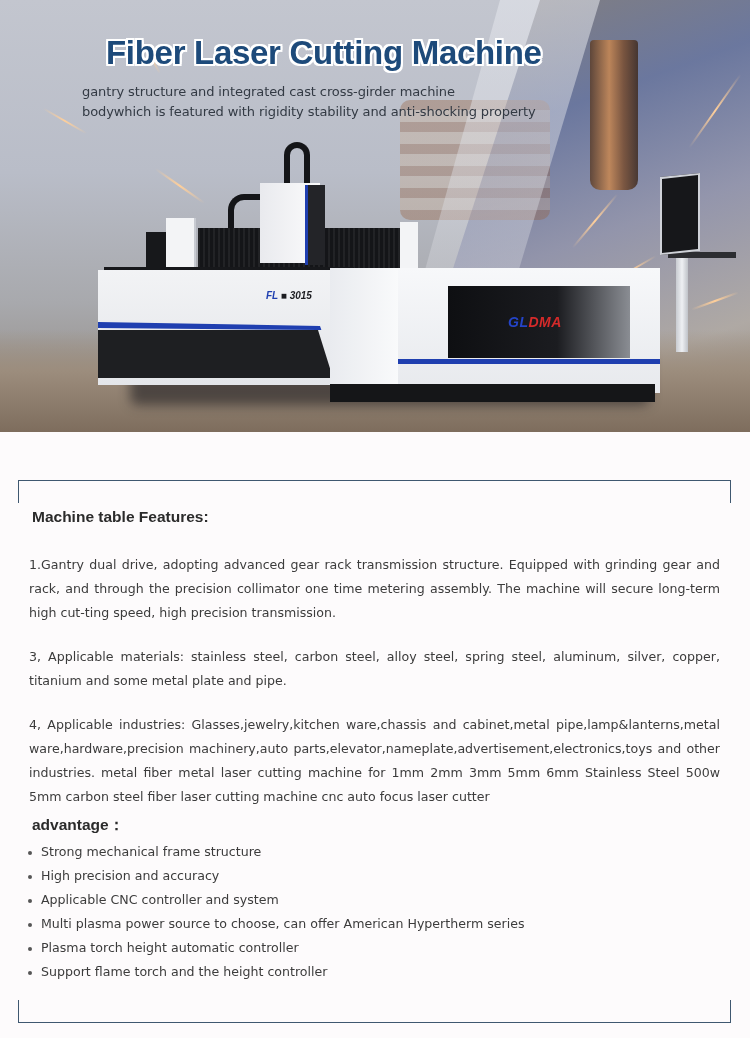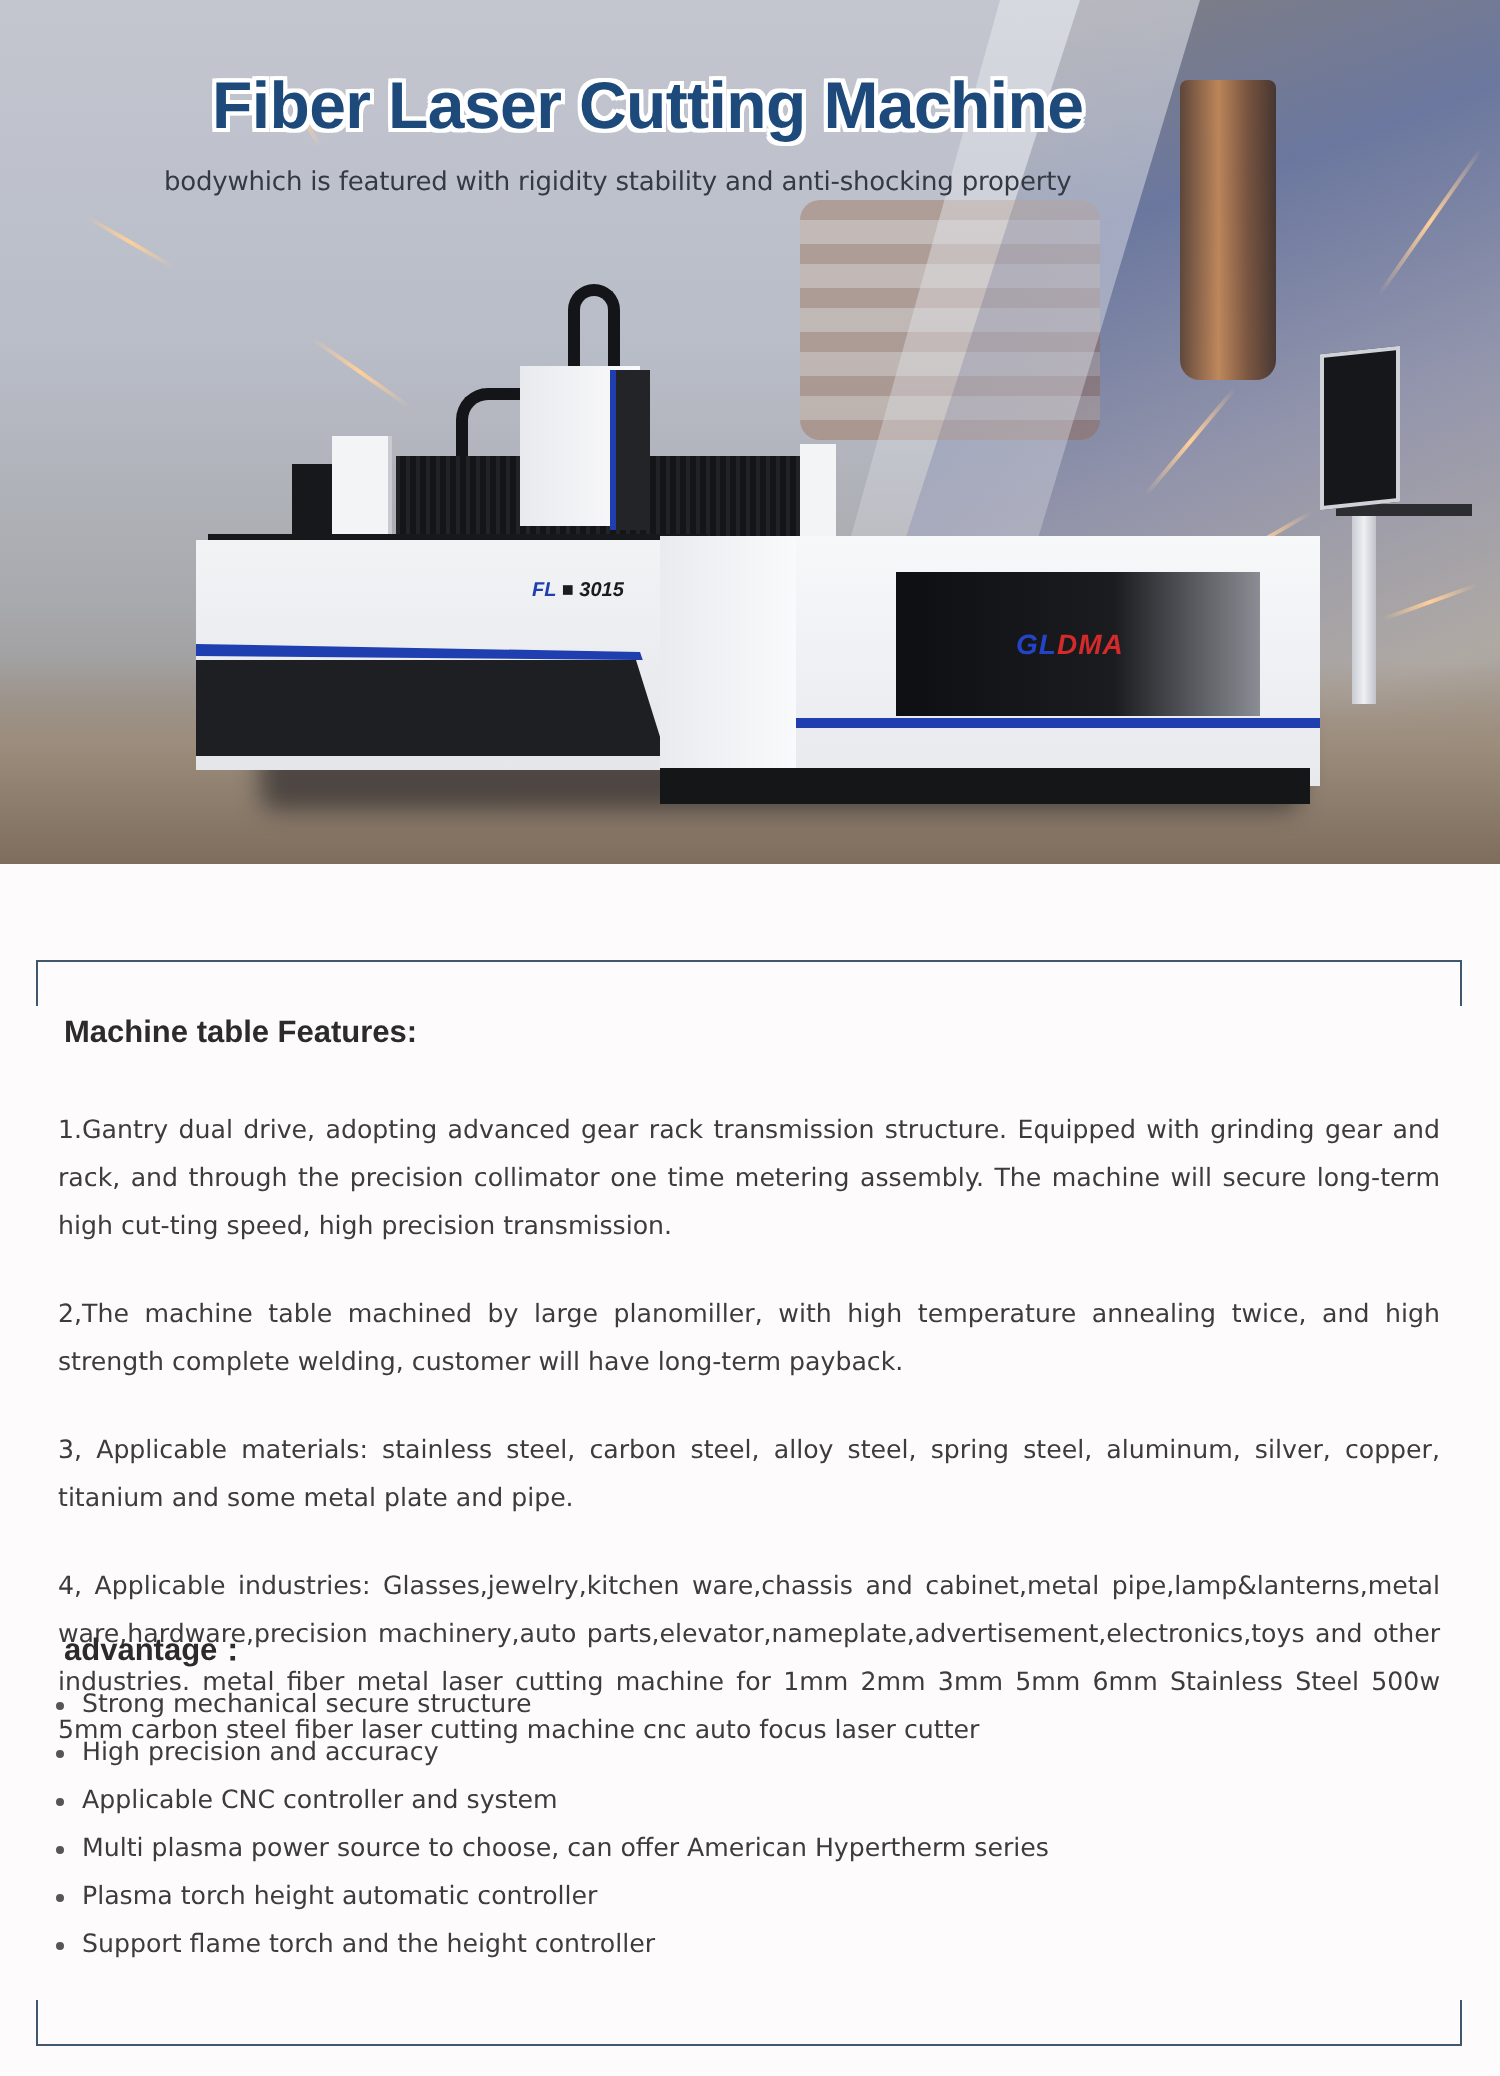--- a/index.html
+++ b/index.html
@@ -140,37 +140,37 @@
       <span class="g">GL</span><span class="r">DMA</span>
     </div>
     <div class="m-foot"></div>
     <div class="m-monitor-arm"></div>
     <div class="m-monitor-shelf"></div>
     <div class="m-monitor"></div>
   </div>
 
   <h1 class="hero-title">Fiber Laser Cutting Machine</h1>
   <div class="hero-sub">
+    <div>gantry structure and integrated cast cross-girder machine</div>
     <div>bodywhich is featured with rigidity stability and anti-shocking property</div>
   </div>
 </section>
 
 <div class="frame-top"></div>
 
 <h2 class="section-heading h-features">Machine table Features:</h2>
 <div class="features">
   <p>1.Gantry dual drive, adopting advanced gear rack transmission structure. Equipped with grinding gear and rack, and through the precision collimator one time metering assembly. The machine will secure long-term high cut-ting speed, high precision transmission.</p>
-  <p>2,The machine table machined by large planomiller, with high temperature annealing twice, and high strength complete welding, customer will have long-term payback.</p>
   <p>3, Applicable materials: stainless steel, carbon steel, alloy steel, spring steel, aluminum, silver, copper, titanium and some metal plate and pipe.</p>
   <p>4, Applicable industries: Glasses,jewelry,kitchen ware,chassis and cabinet,metal pipe,lamp&amp;lanterns,metal ware,hardware,precision machinery,auto parts,elevator,nameplate,advertisement,electronics,toys and other industries. metal fiber metal laser cutting machine for 1mm 2mm 3mm 5mm 6mm Stainless Steel  500w 5mm carbon steel fiber laser cutting machine cnc auto focus laser cutter</p>
 </div>
 
 <h2 class="section-heading h-adv">advantage：</h2>
 <ul class="adv-list">
-  <li>Strong mechanical secure structure</li>
+  <li>Strong mechanical frame structure</li>
   <li>High precision and accuracy</li>
   <li>Applicable CNC controller and system</li>
   <li>Multi plasma power source to choose, can offer American Hypertherm series</li>
   <li>Plasma torch height automatic controller</li>
   <li>Support flame torch and the height controller</li>
 </ul>
 
 <div class="frame-bottom"></div>
 
 </body></html>

